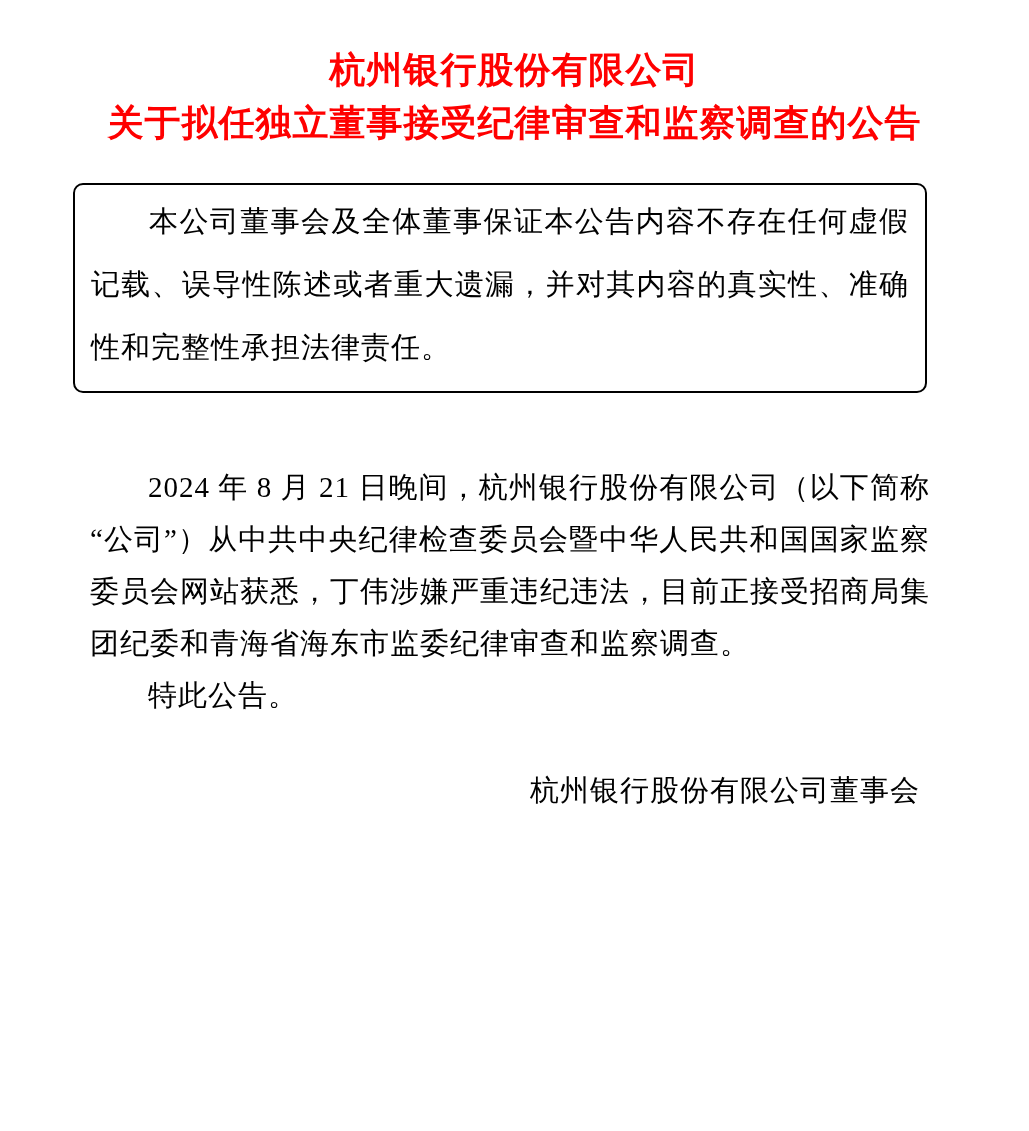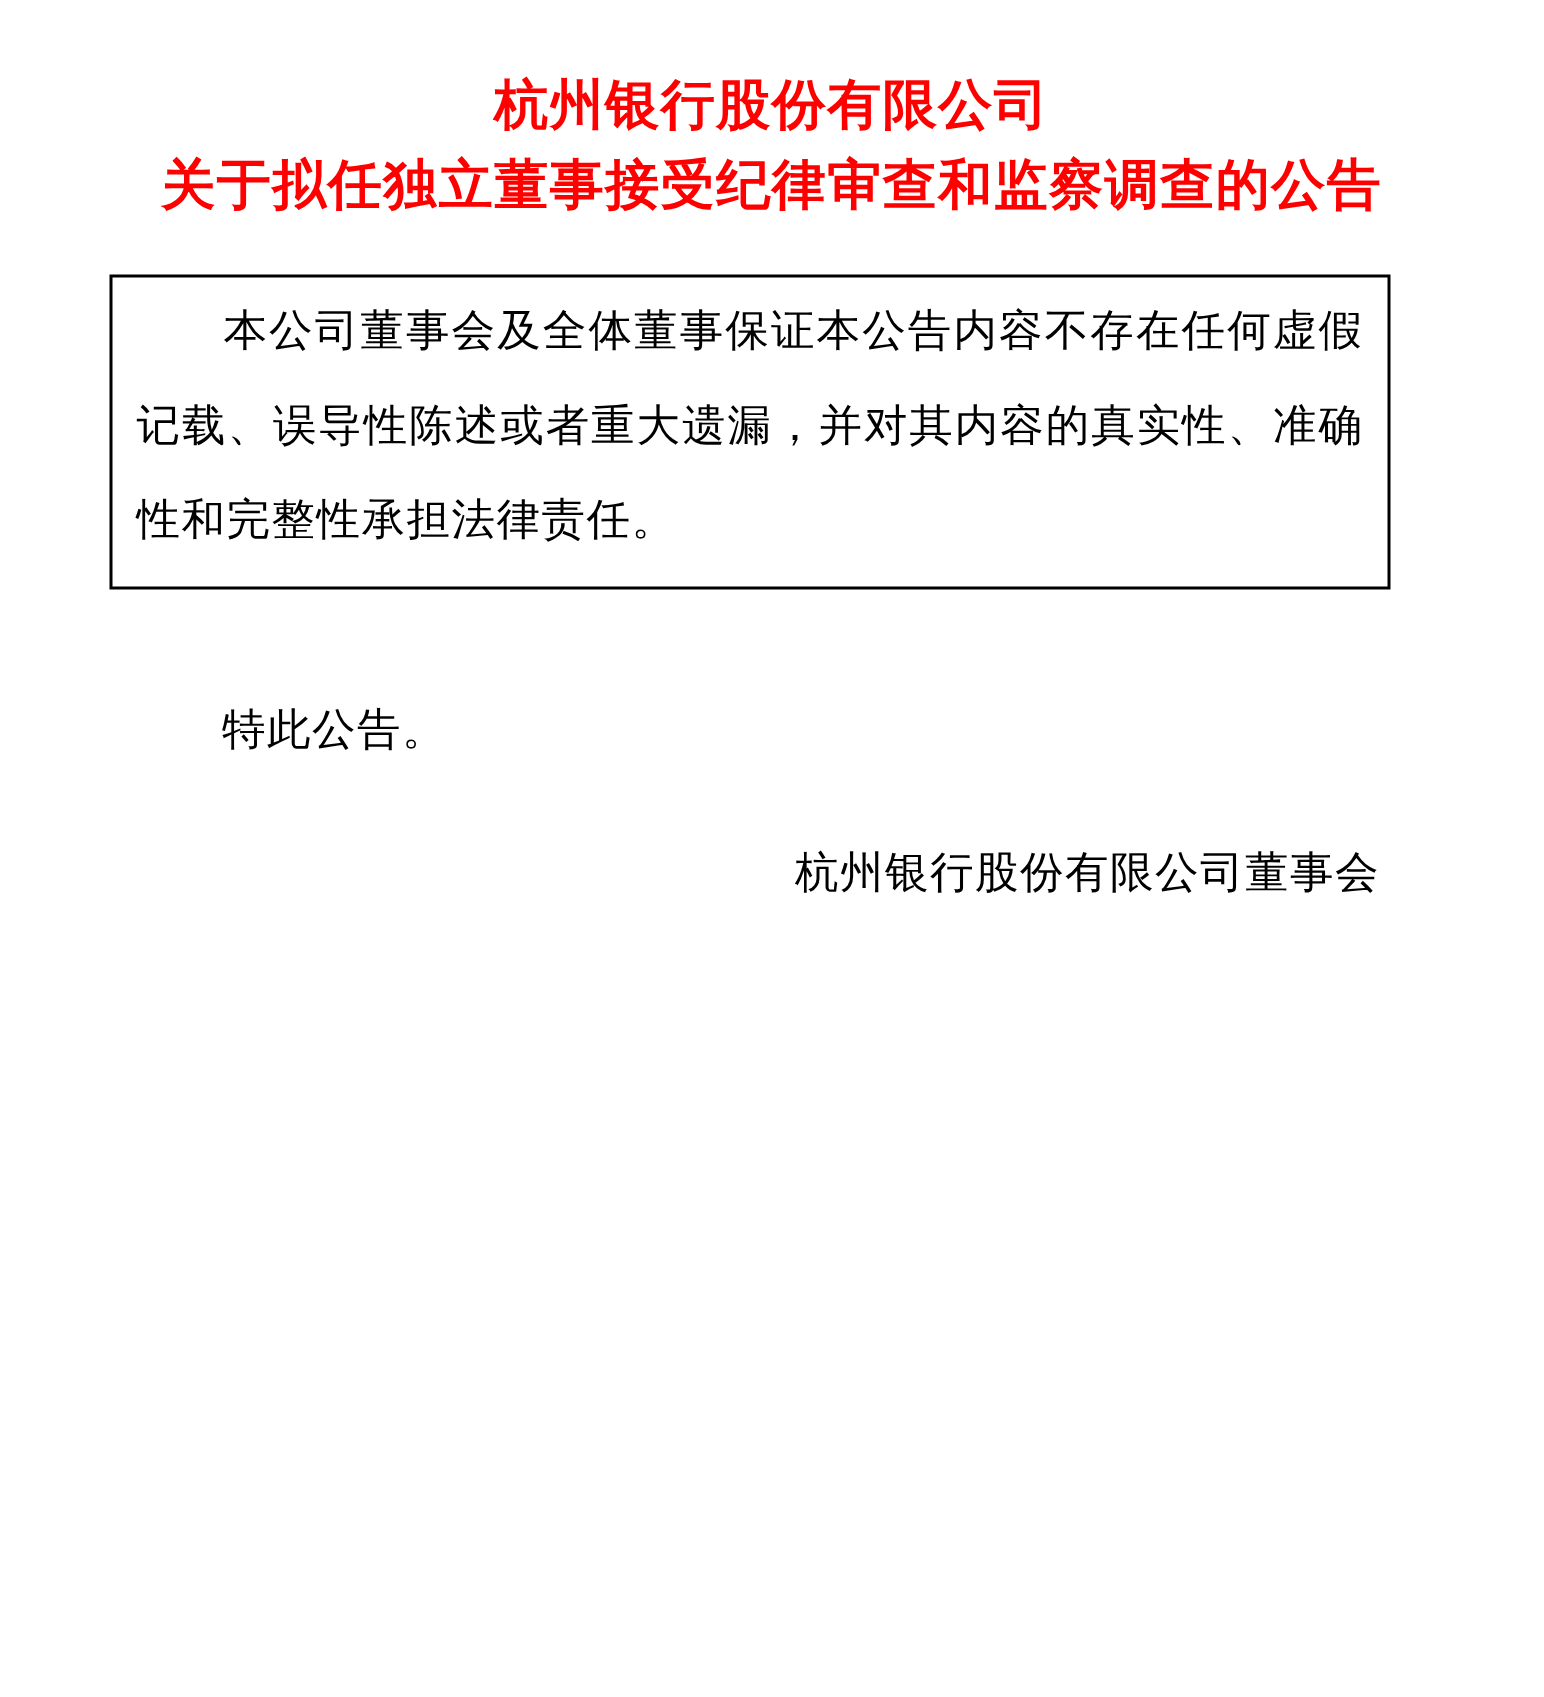--- a/index.html
+++ b/index.html
@@ -1,20 +1,20 @@
 <!DOCTYPE html>
 <html lang="zh" style="--accent-red: #ff0000; --text-color: #000000; --page-bg: #ffffff;"><head>
 <meta charset="utf-8">
 <style>
   :root {
     --accent-red: #ff0000;
     --text-color: #000000;
     --page-bg: #ffffff;
   }
-  * { margin: 0; padding: 0; box-sizing: border-box; }
+  * { margin: 0; padding: 0; box-sizing: border-box; border-radius: 10px; }
   html, body {
     background: var(--page-bg);
     font-family: "Liberation Serif", "DejaVu Serif", serif;
     color: var(--text-color);
   }
   .page {
     position: relative;
     width: 1029px;
     height: 1131px;
     background: var(--page-bg);
@@ -74,20 +74,21 @@
 
   <div class="doc-title">杭州银行股份有限公司</div>
 
   <div class="doc-title">关于拟任独立董事接受纪律审查和监察调查的公告</div>
 
   <div class="disclaimer-box">
     <p class="disclaimer-text">本公司董事会及全体董事保证本公告内容不存在任何虚假记载、误导性陈述或者重大遗漏，并对其内容的真实性、准确性和完整性承担法律责任。</p>
   </div>
 
   <div class="doc-body">
+    <p class="body-para">2024 年 8 月 21 日晚间，杭州银行股份有限公司（以下简称“公司”）从中共中央纪律检查委员会暨中华人民共和国国家监察委员会网站获悉，丁伟涉嫌严重违纪违法，目前正接受招商局集团纪委和青海省海东市监委纪律审查和监察调查。</p>
     <p class="body-para">特此公告。</p>
   </div>
 
   <div class="signature-block">
     <div class="signature-inner">
       <div class="signature-issuer">杭州银行股份有限公司董事会</div>
     </div>
   </div>
 
 </div>

